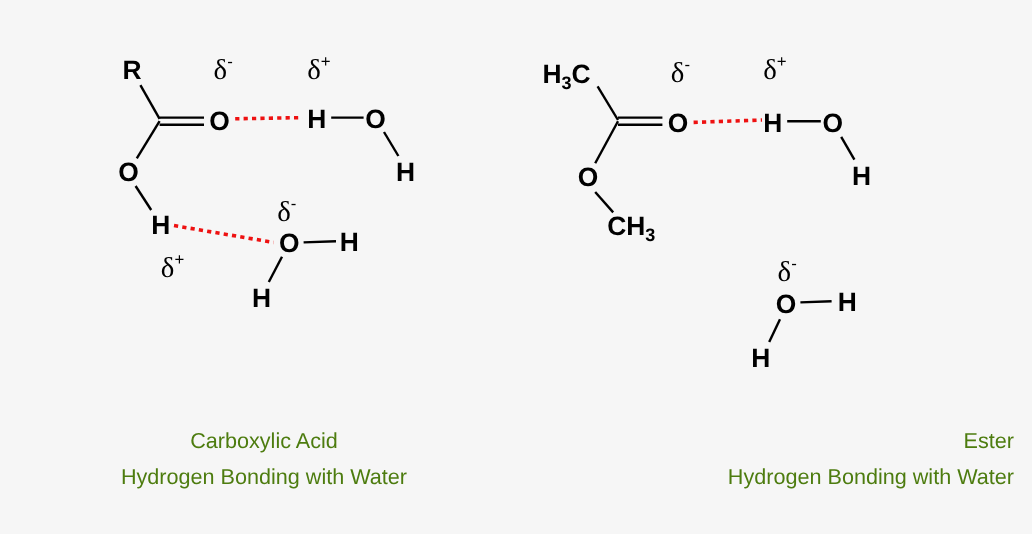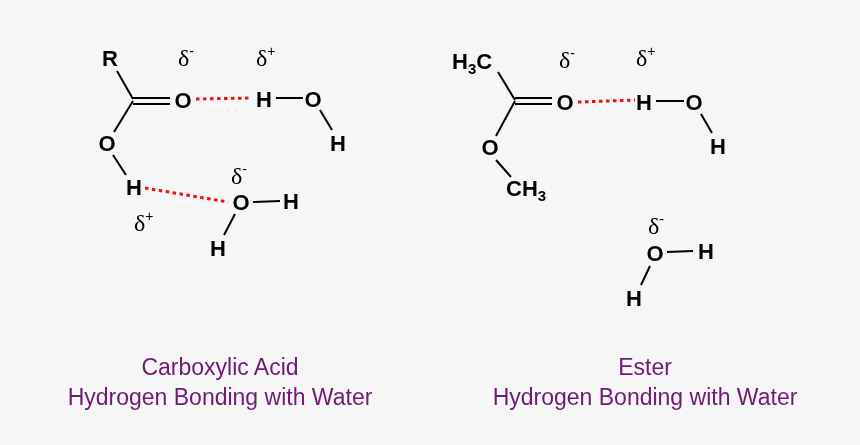--- a/index.html
+++ b/index.html
@@ -4,21 +4,21 @@
 <style>
   html, body { margin:0; padding:0; }
   body { width:860px; height:445px; background:#f6f6f6; overflow:hidden; position:relative; }
   svg.diagram { position:absolute; left:0; top:0; }
   .atom { font-family:"Liberation Sans", sans-serif; font-weight:bold; font-size:22px; fill:#000; }
   .sub { font-family:"Liberation Sans", sans-serif; font-weight:bold; font-size:15px; fill:#000; }
   .delta { font-family:"Liberation Serif", serif; font-size:24px; fill:#000; }
   .charge { font-family:"Liberation Sans", sans-serif; font-size:14px; fill:#000; }
   .bond { stroke:#000; stroke-width:2; fill:none; }
   .hbond { stroke:#ee1111; stroke-width:3; stroke-dasharray:3.5,3.5; fill:none; }
-  .caption { position:absolute; font-family:"Liberation Sans", sans-serif; font-size:23px; color:#701a75; text-align:center; line-height:30px; }
+  .caption { position:absolute; font-family:"Liberation Sans", sans-serif; font-size:18px; color:#4d7c0f; text-align:center; line-height:30px; }
 </style>
 </head>
 <body>
 
 <svg class="diagram" width="860" height="445" viewBox="0 0 860 445">
 
   <g>
 
     <line class="bond" x1="117" y1="71" x2="133" y2="99"></line>
     <line class="bond" x1="133" y1="98" x2="170" y2="98"></line>
@@ -78,16 +78,16 @@
     <text class="delta" x="559" y="68"><tspan>δ</tspan><tspan class="charge" dy="-10">-</tspan></text>
     <text class="delta" x="636" y="66"><tspan>δ</tspan><tspan class="charge" dy="-10">+</tspan></text>
     <text class="delta" x="648" y="234"><tspan>δ</tspan><tspan class="charge" dy="-10">-</tspan></text>
   </g>
 </svg>
 
 <div class="caption" style="left:20px; top:352px; width:400px;">
   <div>Carboxylic Acid</div>
   <div>Hydrogen Bonding with Water</div>
 </div>
-<div class="caption" style="left:445px; top:352px; width:400px;">
+<div class="caption" style="left:445px; top:352px; width:400px;text-align:right;">
   <div>Ester</div>
   <div>Hydrogen Bonding with Water</div>
 </div>
 
 </body></html>

